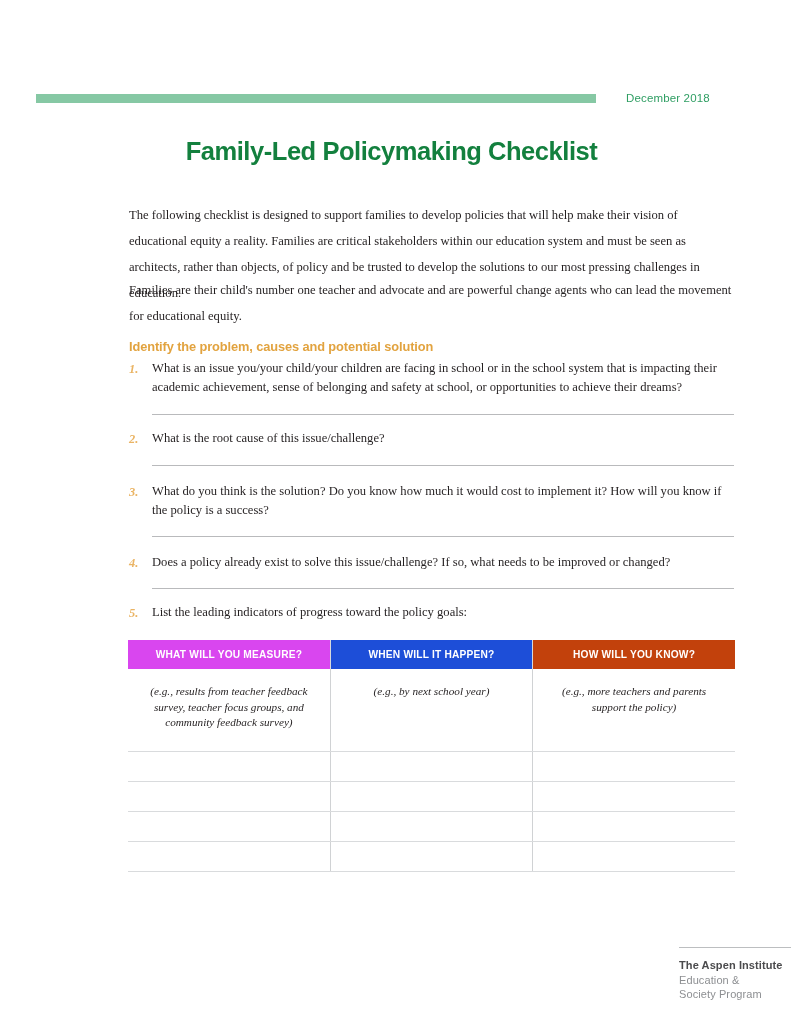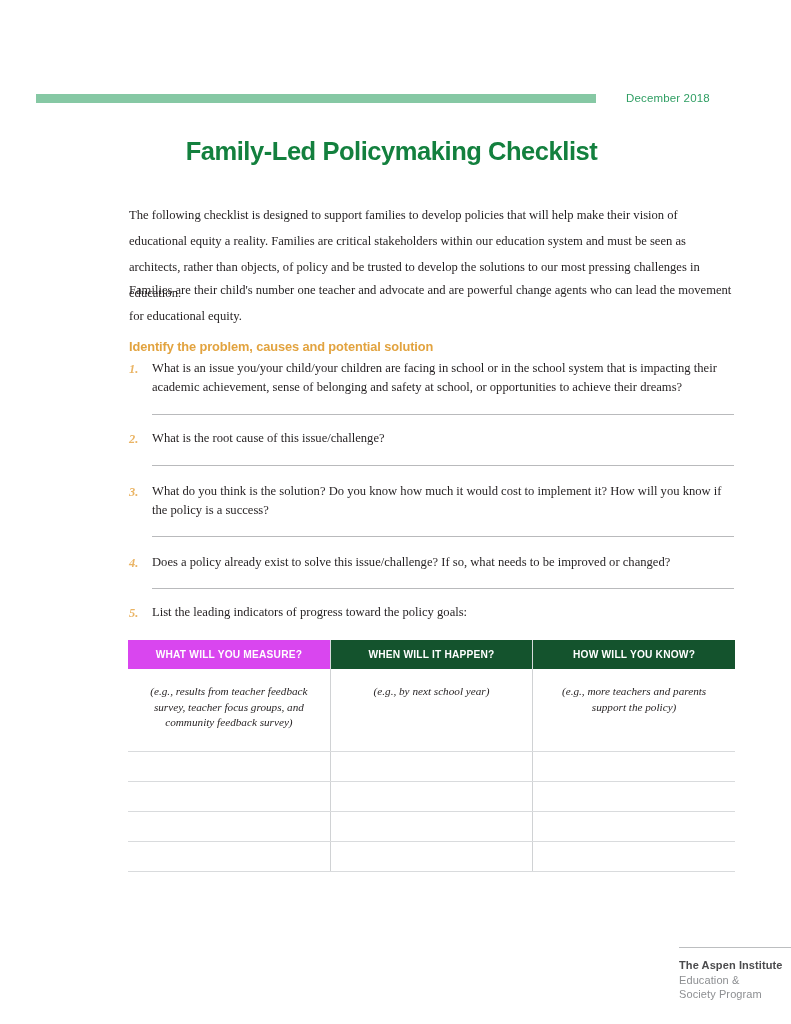--- a/index.html
+++ b/index.html
@@ -263,22 +263,22 @@
       <div class="q-num">5.</div>
       <div class="q-text">List the leading indicators of progress toward the policy goals:</div>
     </div>
   </div>
 
   <div class="table-wrap">
     <table class="indicators">
       <thead>
         <tr>
           <th style="background: #d946ef;">WHAT WILL YOU MEASURE?</th>
-          <th style="background: #14532d;">WHEN WILL IT HAPPEN?</th>
-          <th style="background: #14532d;">HOW WILL YOU KNOW?</th>
+          <th style="background: #1d4ed8;">WHEN WILL IT HAPPEN?</th>
+          <th style="background: #c2410c;">HOW WILL YOU KNOW?</th>
         </tr>
       </thead>
       <tbody>
         <tr class="example">
           <td>(e.g., results from teacher feedback survey, teacher focus groups, and community feedback survey)</td>
           <td>(e.g., by next school year)</td>
           <td>(e.g., more teachers and parents support the policy)</td>
         </tr>
         <tr class="blank">
           <td></td>

